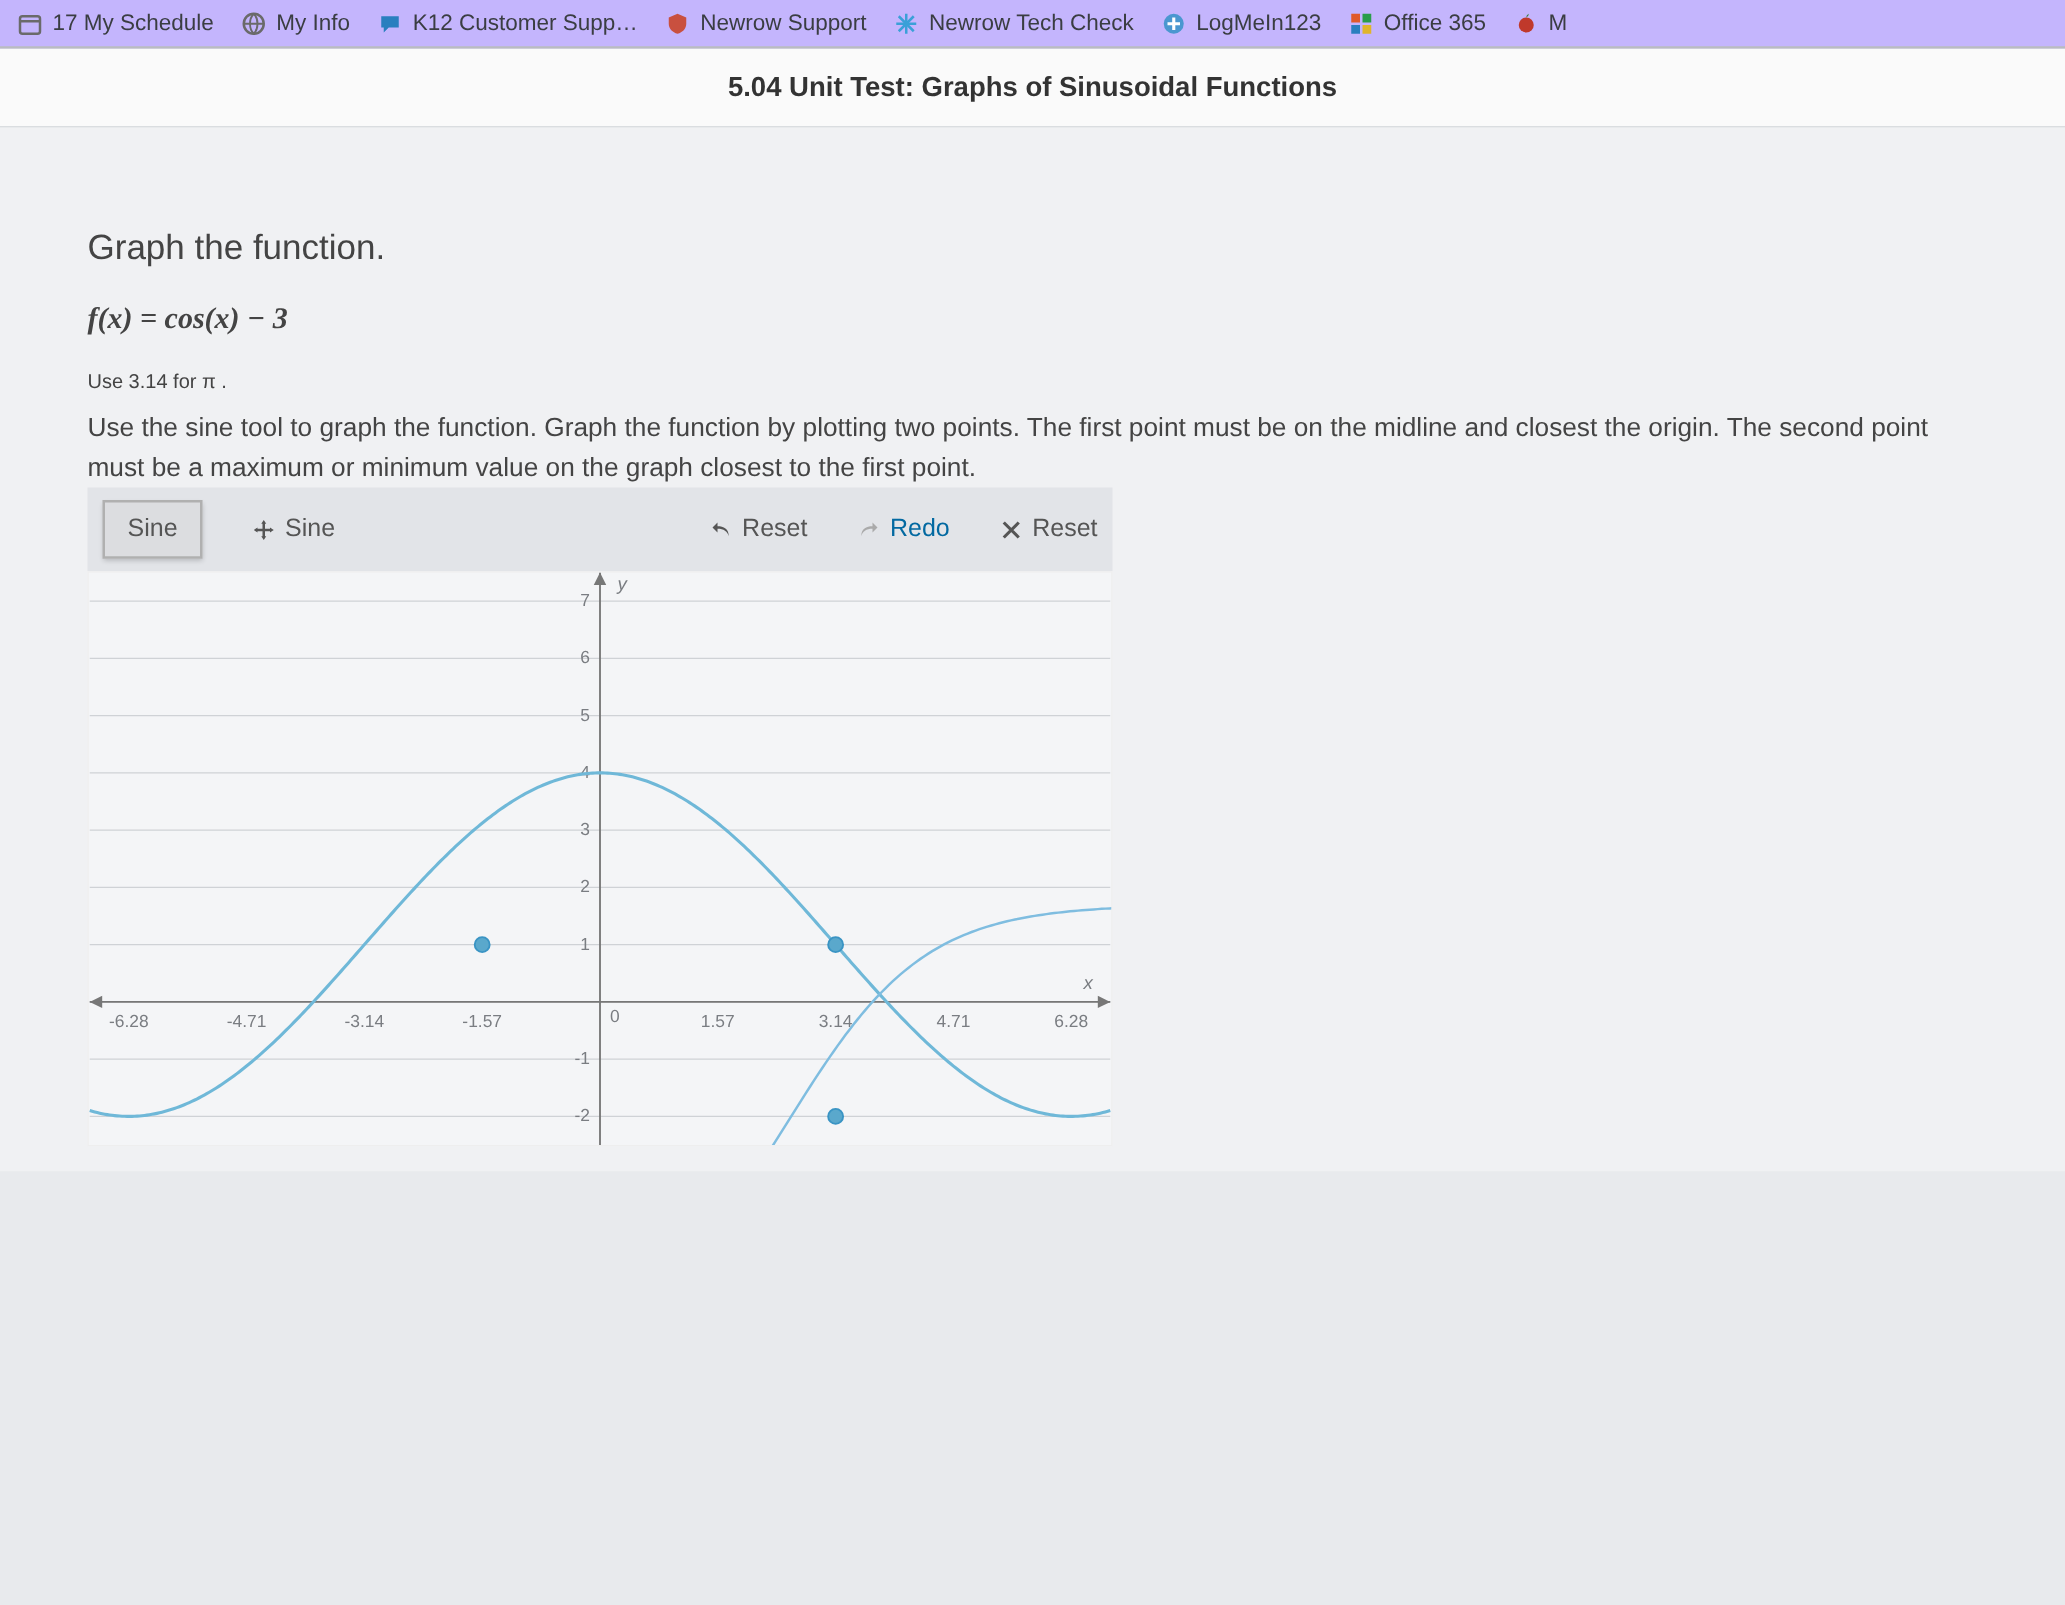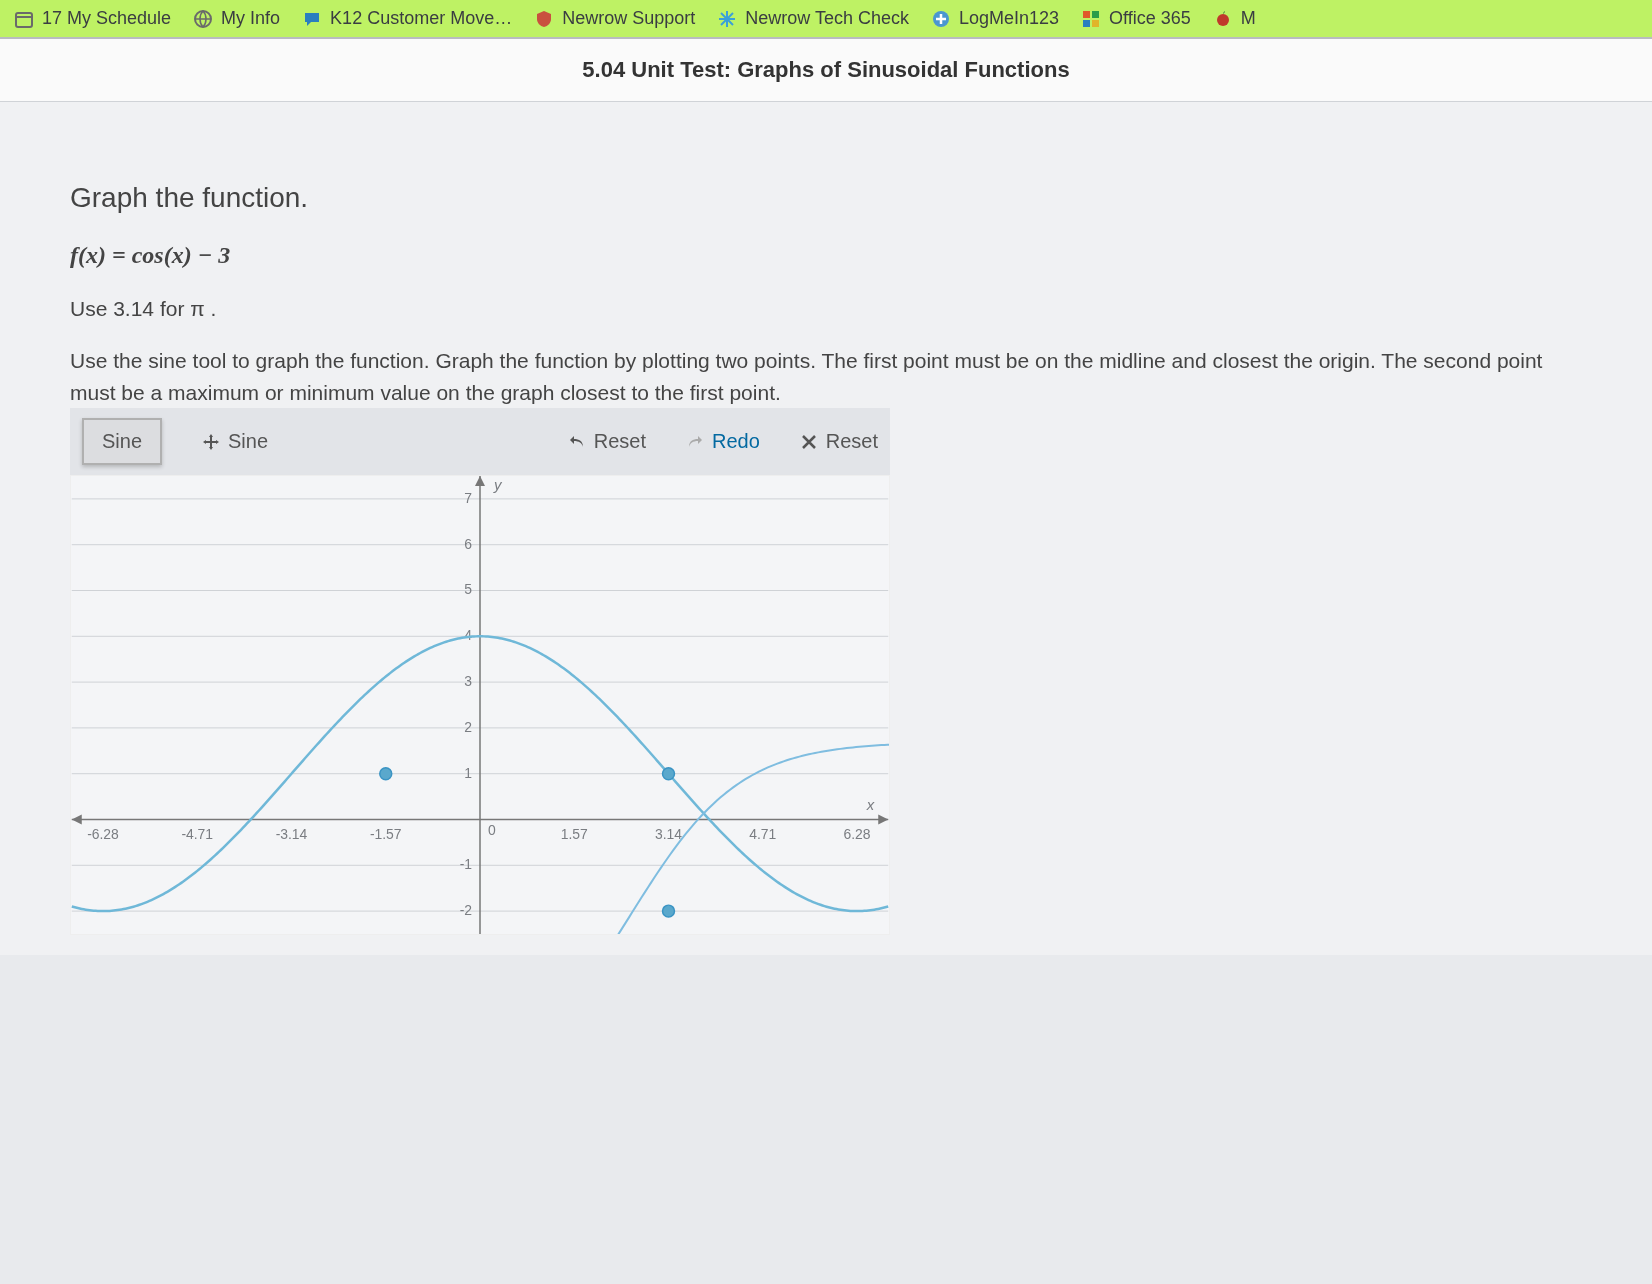--- a/index.html
+++ b/index.html
@@ -1,35 +1,35 @@
 <!DOCTYPE html>
 <html><head>
 <meta charset="utf-8">
 <style>
   * { box-sizing: border-box; margin: 0; padding: 0; }
   html, body { width: 1652px; height: 1284px; font-family: Arial, Helvetica, sans-serif; background: #e8eaed; }
   
   .bookmarks {
     display: flex; align-items: center; gap: 22px;
-    padding: 8px 14px; background: #bef264; border-bottom: 2px solid #b9bcc0;
+    padding: 8px 14px; background: #c4b5fd; border-bottom: 2px solid #b9bcc0;
     font-size: 18px; color: #3a3d42;
   }
   .bm-item { display: flex; align-items: center; gap: 8px; cursor: pointer; }
   .bm-icon { width: 20px; height: 20px; display: inline-flex; align-items: center; justify-content: center; }
   
   .titlebar {
     background: #fafafa; border-bottom: 1px solid #d0d3d7;
     padding: 18px 16px; text-align: center;
     font-size: 22px; font-weight: 700; color: #333;
   }
   
   .content { padding: 80px 70px 20px 70px; background: #f0f1f3; color: #444; }
   .prompt     { font-size: 28px; margin-bottom: 28px; }
   .equation   { font-size: 24px; font-style: italic; font-family: "Times New Roman", serif; margin-bottom: 28px; font-weight: bold; }
-  .pi-note    { font-size: 21px; margin-bottom: 24px; }
+  .pi-note    { font-size: 16px; margin-bottom: 12px; }
   .instruct   { font-size: 21px; line-height: 1.5; }
   
   .graph-toolbar {
     display: flex; gap: 40px;
     background: #e2e4e8; padding: 10px 12px; width: 820px;
     font-size: 20px; color: #555;
   }
   .tb-btn { display: flex; align-items: center; gap: 8px; cursor: pointer; }
   .tb-sine {
     background: #dcdde0; border: 2px solid #b0b0b0; padding: 10px 18px;
@@ -70,21 +70,21 @@
         </svg>
       </span>
       <span>My Info</span>
     </div>
     <div class="bm-item">
       <span class="bm-icon" style="color: rgb(42, 127, 191);">
         <svg viewBox="0 0 20 20">
           <path d="M3 4 H17 V13 H9 L5 17 V13 H3 Z" fill="currentColor"></path>
         </svg>
       </span>
-      <span>K12 Customer Move…</span>
+      <span>K12 Customer Supp…</span>
     </div>
     <div class="bm-item">
       <span class="bm-icon" style="color: rgb(201, 80, 63);">
         <svg viewBox="0 0 20 20">
           <path d="M10 2 L17 5 V10 C17 14 14 17 10 18 C6 17 3 14 3 10 V5 Z" fill="currentColor"></path>
         </svg>
       </span>
       <span>Newrow Support</span>
     </div>
     <div class="bm-item">

